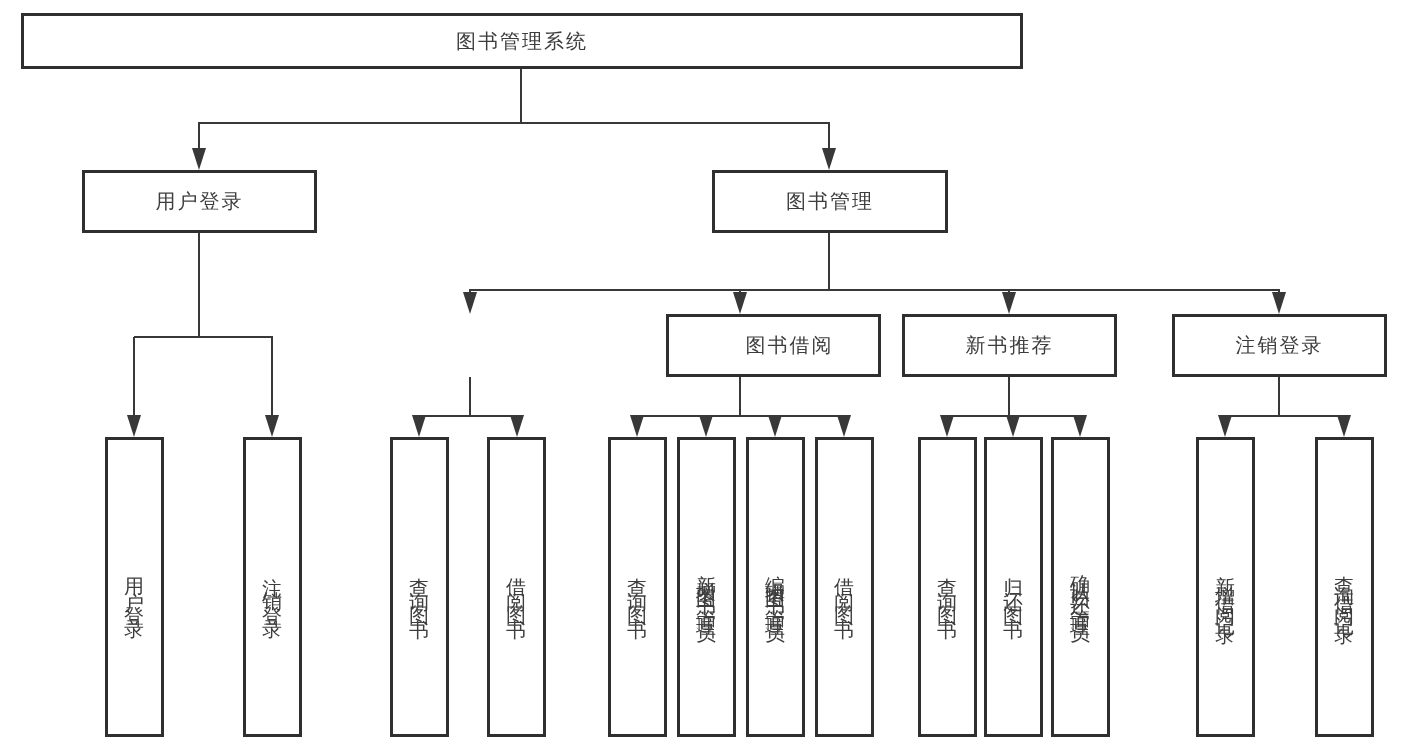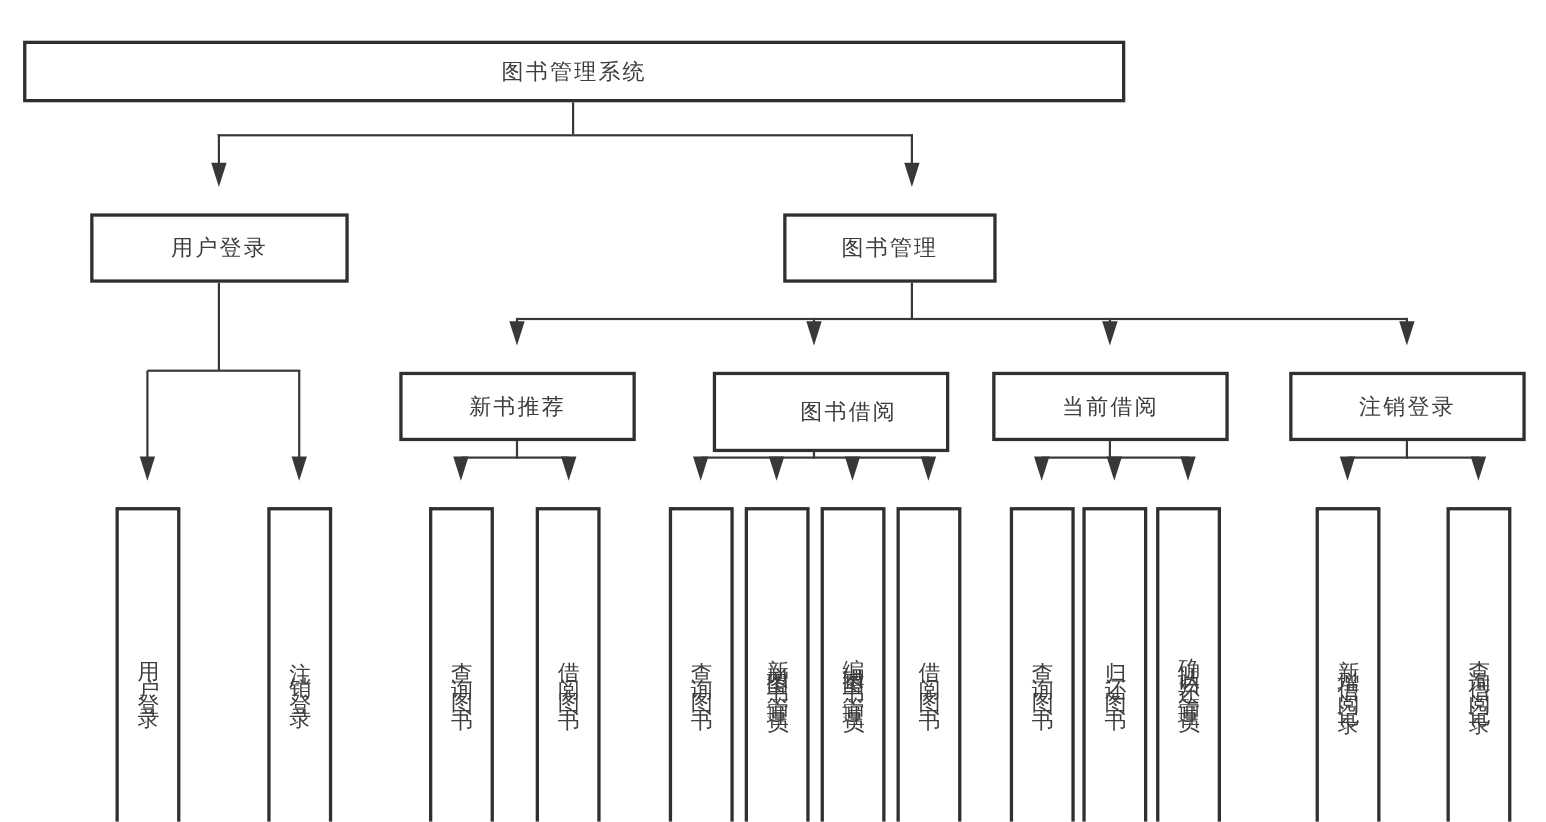--- a/index.html
+++ b/index.html
@@ -3,21 +3,21 @@
 <meta charset="utf-8">
 <style>
   html,body{margin:0;padding:0;background:#ffffff;}
   #canvas{
     position:relative;width:1405px;height:747px;background:#ffffff;overflow:hidden;
     font-family:"Liberation Sans","DejaVu Sans",sans-serif;color:#3b3b3b;
   }
   .box{
     position:absolute;box-sizing:border-box;background:#ffffff;
     border:3px solid #2f2f2f;display:flex;align-items:center;justify-content:center;
-    font-size:20px;letter-spacing:2px;color:#3d3d3d;z-index:2;margin-top:24px;
+    font-size:20px;letter-spacing:2px;color:#3d3d3d;z-index:2;
   }
   .leaf{
     writing-mode:vertical-rl;text-orientation:mixed;
     letter-spacing:14px;line-height:1;padding-top:6px;
   }
   .leaf.mid{letter-spacing:10px;}
   .leaf.long{letter-spacing:7px;}
   .hline,.vline{position:absolute;background:#383838;z-index:1;}
   .hline{height:2px;}
   .vline{width:2px;}
@@ -39,43 +39,42 @@
   <div class="box" style="left:21px;top:13px;width:1002px;height:56px;">图书管理系统</div>
 
   <div class="vline" style="left:520px;top:68px;height:54px;"></div>
   <div class="hline" style="left:198px;top:122px;width:632px;"></div>
   <div class="vline" style="left:198px;top:122px;height:30px;"></div>
   <div class="vline" style="left:828px;top:122px;height:30px;"></div>
   <div class="arrow" style="left:192px;top:148px;"></div>
   <div class="arrow" style="left:822px;top:148px;"></div>
 
   <div class="box" style="left:82px;top:170px;width:235px;height:63px;">用户登录</div>
-  <div class="box" style="left:712px;top:170px;width:194px;height:63px;text-align:center;">图书管理</div>
+  <div class="box" style="left:712px;top:170px;width:236px;height:63px;text-align:center;">图书管理</div>
 
   <div class="vline" style="left:198px;top:233px;height:104px;"></div>
   <div class="hline" style="left:134px;top:336px;width:139px;"></div>
   <div class="vline" style="left:133px;top:337px;height:80px;"></div>
   <div class="vline" style="left:271px;top:337px;height:80px;"></div>
   <div class="arrow" style="left:127px;top:415px;"></div>
   <div class="arrow" style="left:265px;top:415px;"></div>
 
   <div class="vline" style="left:828px;top:233px;height:57px;"></div>
   <div class="hline" style="left:470px;top:289px;width:810px;"></div>
   <div class="vline" style="left:469px;top:289px;height:6px;"></div>
   <div class="vline" style="left:739px;top:289px;height:6px;"></div>
   <div class="vline" style="left:1008px;top:289px;height:6px;"></div>
   <div class="vline" style="left:1278px;top:289px;height:6px;"></div>
   <div class="arrow" style="left:463px;top:292px;"></div>
   <div class="arrow" style="left:733px;top:292px;"></div>
   <div class="arrow" style="left:1002px;top:292px;"></div>
   <div class="arrow" style="left:1272px;top:292px;"></div>
 
-  <div class="box" style="left:363px;top:314px;width:215px;height:63px;">新书推荐</div>
-  <div class="box" style="left:648px;top:314px;width:215px;height:73px;padding-left:32px;">图书借阅</div>
-  <div class="box" style="left:902px;top:314px;width:215px;height:63px;">当前借阅</div>
+  <div class="box" style="left:666px;top:314px;width:215px;height:63px;padding-left:32px;">图书借阅</div>
+  <div class="box" style="left:902px;top:314px;width:215px;height:63px;">新书推荐</div>
   <div class="box" style="left:1172px;top:314px;width:215px;height:63px;">注销登录</div>
 
   <div class="vline" style="left:469px;top:377px;height:40px;"></div>
   <div class="hline" style="left:419px;top:415px;width:98px;"></div>
   <div class="arrow" style="left:412px;top:415px;"></div>
   <div class="arrow" style="left:510px;top:415px;"></div>
 
   <div class="vline" style="left:739px;top:377px;height:40px;"></div>
   <div class="hline" style="left:637px;top:415px;width:208px;"></div>
   <div class="arrow" style="left:630px;top:415px;"></div>

